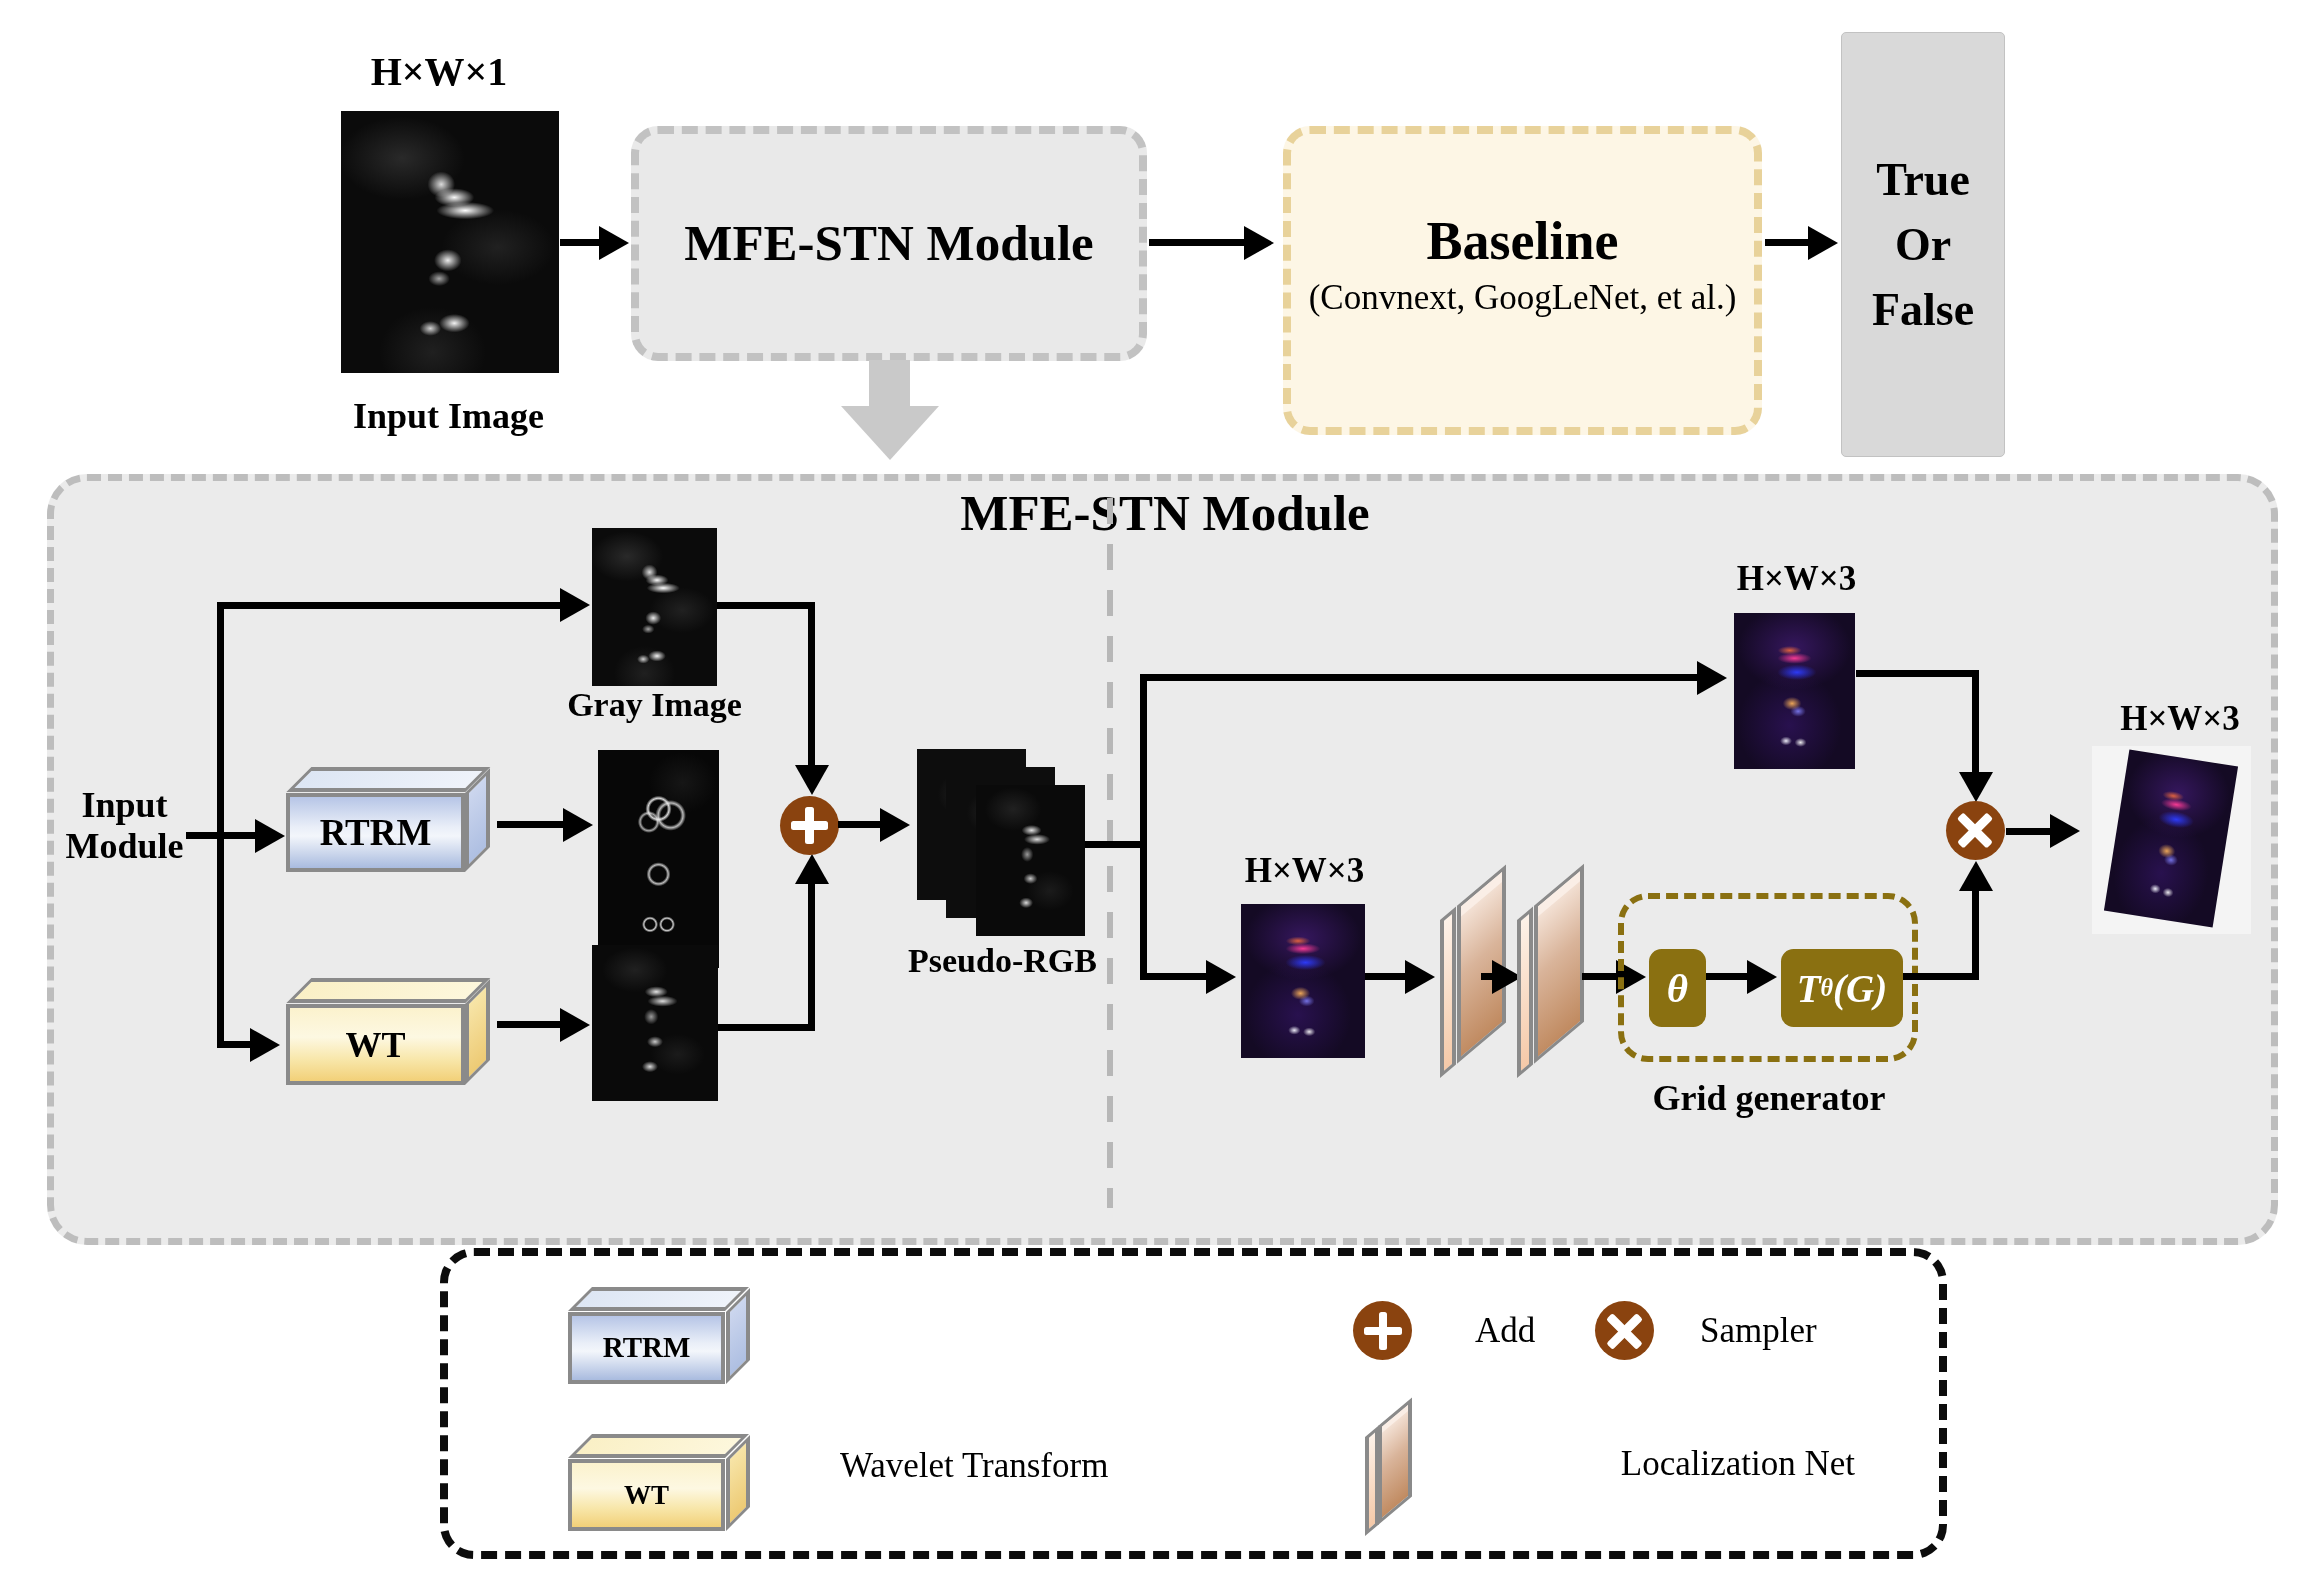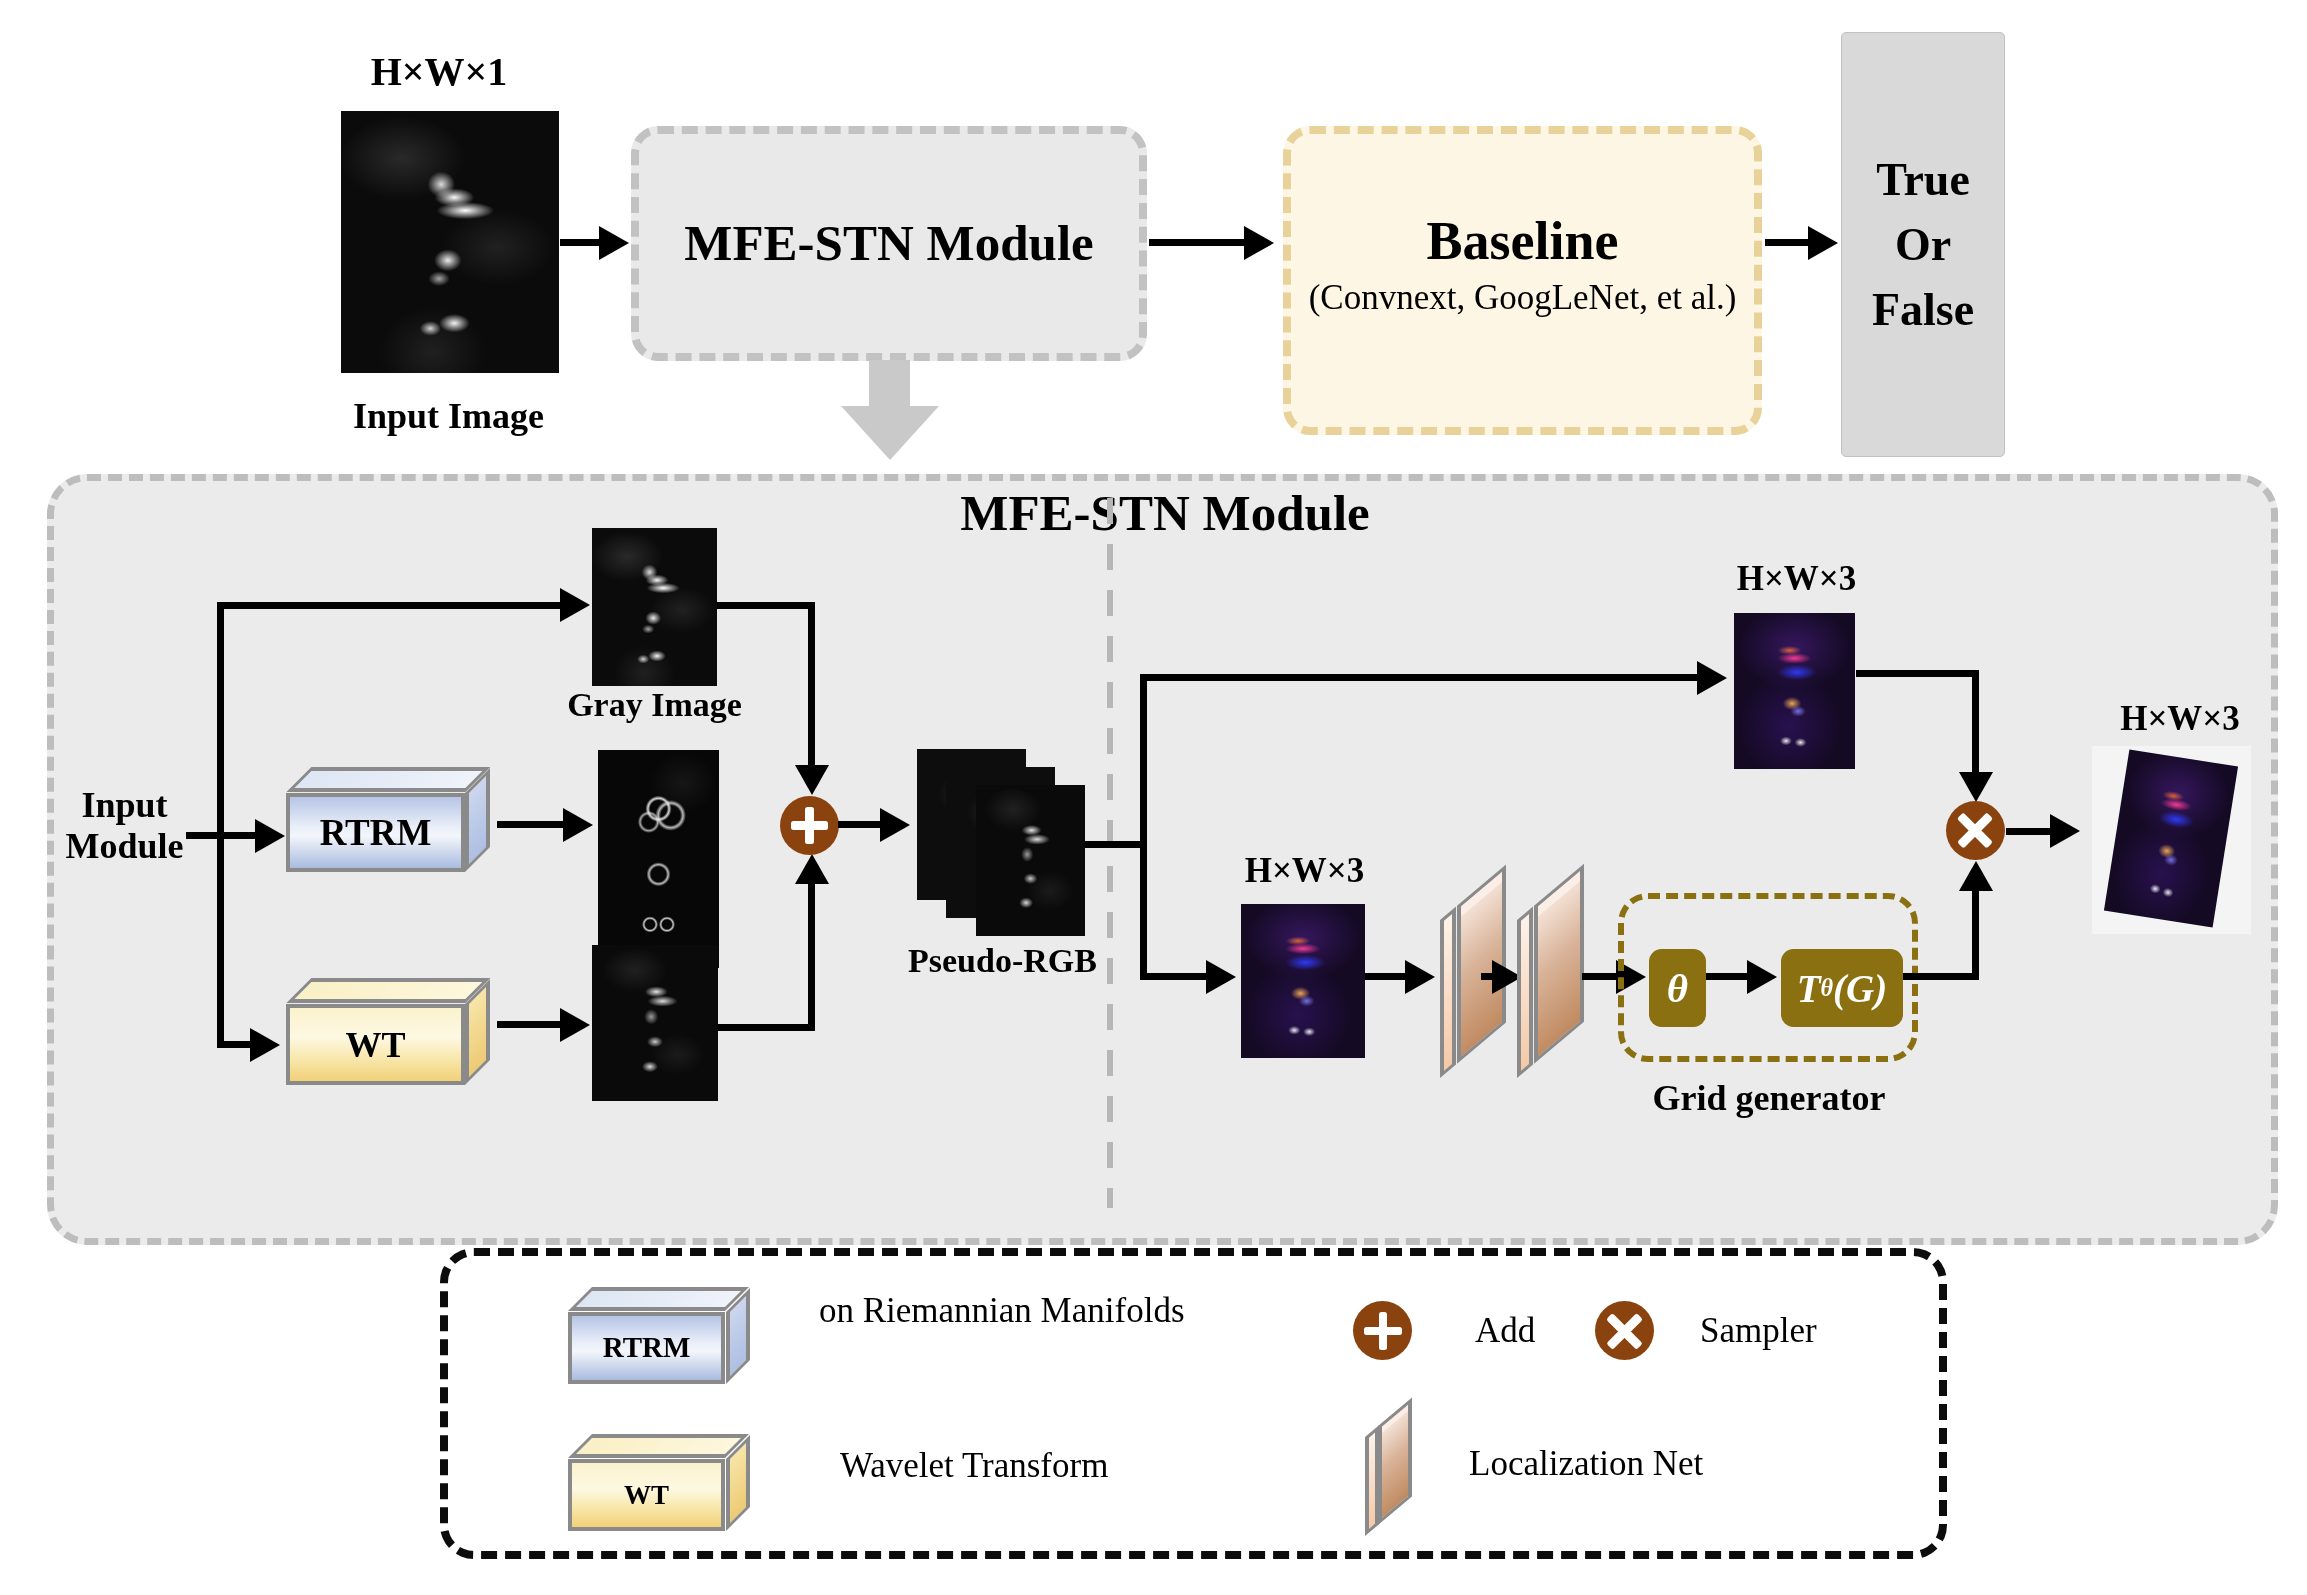--- a/index.html
+++ b/index.html
@@ -249,21 +249,20 @@
 
 
   <div class="legend" style="left:440px;top:1248px;width:1491px;height:295px;">
 
     <div class="cube blue" style="left:120px;top:30.5px;width:182px;height:97px;">
       <div class="t" style="left:0;top:0;width:149px;height:16px;"></div>
       <div class="s" style="left:158px;top:25px;width:16px;height:64px;"></div>
       <div class="f" style="left:0;top:25px;width:149px;height:64px;font-size:29px;">RTRM</div>
     </div>
     <div class="cap rg" style="left:371px;top:29px;width:560px;font-size:35px;line-height:51px;text-align:left;">
-      <div>on Riemannian Manifolds</div>
     </div>
 
     <div class="cube yellow" style="left:120px;top:178px;width:182px;height:97px;">
       <div class="t" style="left:0;top:0;width:149px;height:16px;"></div>
       <div class="s" style="left:158px;top:25px;width:16px;height:64px;"></div>
       <div class="f" style="left:0;top:25px;width:149px;height:64px;font-size:27px;">WT</div>
     </div>
     <div class="cap rg" style="left:392px;top:190px;width:436px;font-size:35px;text-align:left;">Wavelet Transform</div>
 
     <div class="bcirc" style="left:905px;top:45px;width:59px;height:59px;">
@@ -277,17 +276,17 @@
       <div class="hb" style="left:8px;top:25.5px;width:43px;height:8.7px;transform:rotate(-45deg);"></div>
     </div>
     <div class="cap rg" style="left:1252px;top:55px;width:212px;font-size:35px;text-align:left;">Sampler</div>
 
     <div class="plate" style="left:917px;top:181px;width:45px;height:100px;">
       <div class="st" style="left:0;top:0;width:6.2px;height:91px;"></div>
       <div class="mn" style="left:12.5px;top:0;width:26px;height:91px;">
           <div class="sl" style="height:6.2px;"></div>
         </div>
     </div>
-    <div class="cap rg" style="left:1021px;top:188px;width:386px;font-size:35px;text-align:left;">Localization Net</div>
+    <div class="cap rg" style="left:1021px;top:188px;width:386px;font-size:35px;text-align:right;">Localization Net</div>
   </div>
 
 </div>
 
 
 </body></html>

